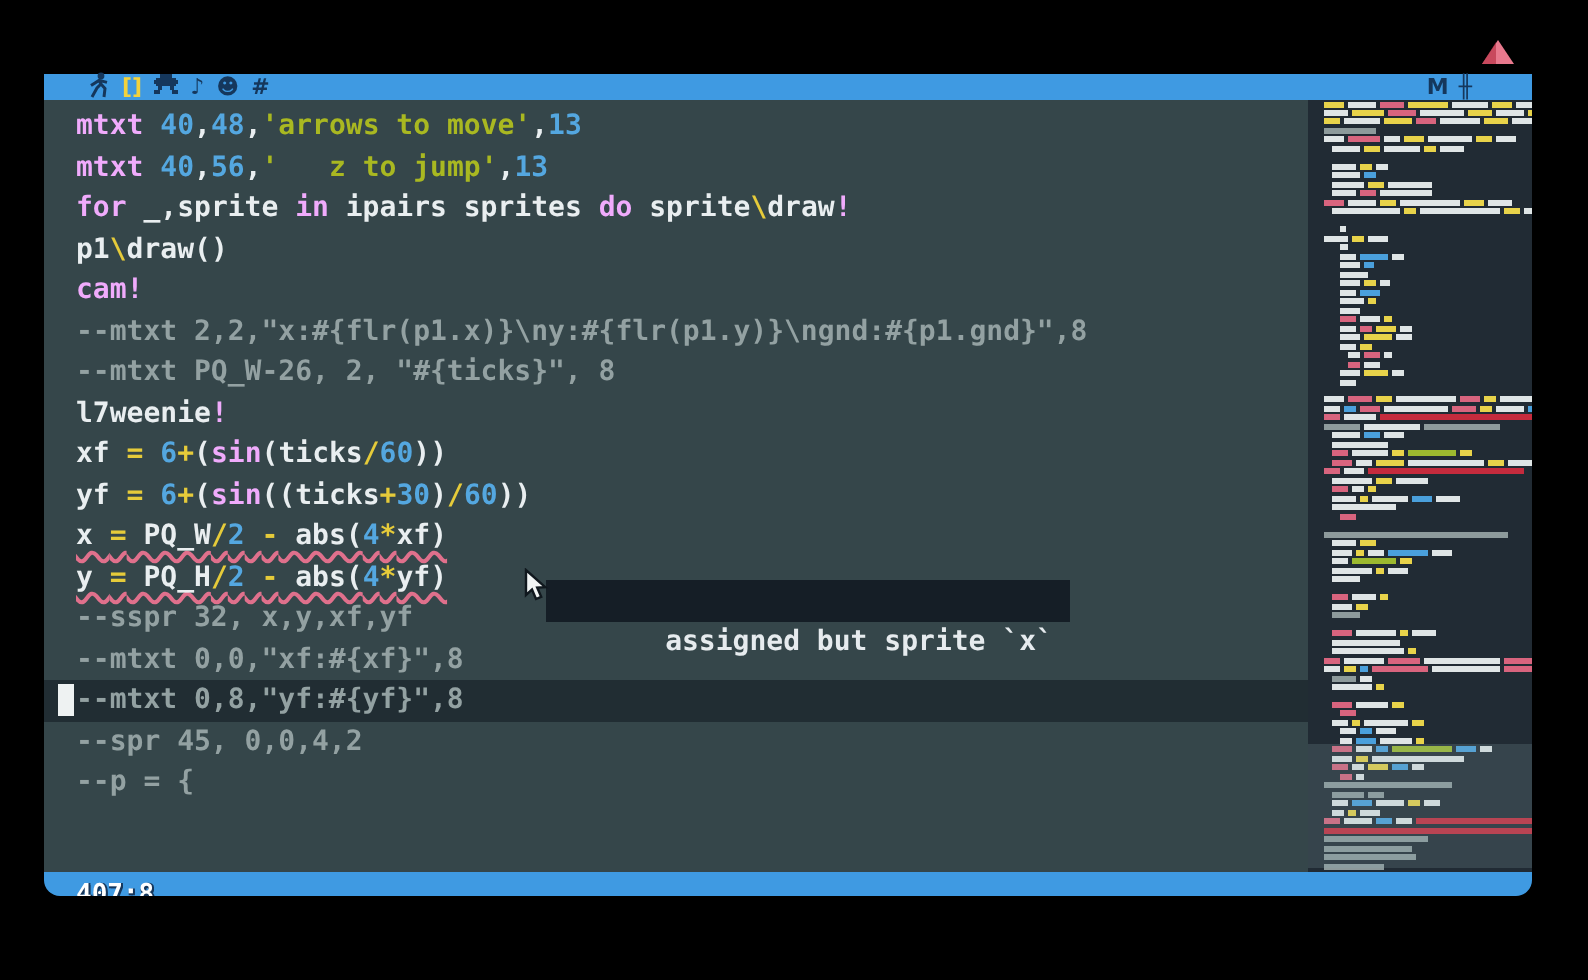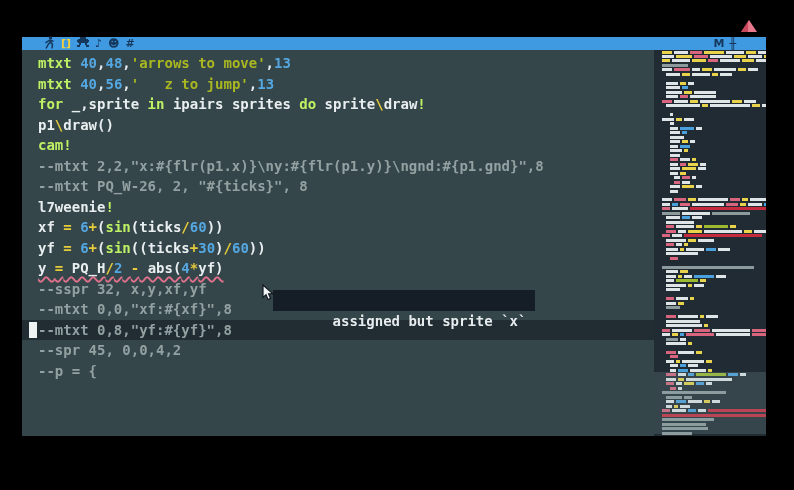--- a/index.html
+++ b/index.html
@@ -32,21 +32,21 @@
   .play-triangle::after{content:"";position:absolute;left:-8px;top:1px;width:0;height:0;
        border-left:7px solid transparent;border-bottom:11px solid rgba(178,42,62,.6);}
   
   .main{position:absolute;left:0;top:32px;width:744px;height:386px;display:flex;}
   .code-area{position:relative;width:632px;height:386px;background:#35464a;
              overflow:hidden;padding-top:3px;box-sizing:border-box;}
   .code-line{position:relative;height:20.5px;line-height:20.5px;white-space:pre;
              font-size:14px;font-weight:700;padding-left:16px;color:#e9eef0;}
   .code-line.current{background:#212d33;}
   .block-cursor{position:absolute;left:7px;top:2px;width:8px;height:16px;background:#eef2f2;}
-  .tk-k{color:#bef264;} .tk-n{color:#54a7e0;} .tk-s{color:#a9b821;}
+  .tk-k{color:#f0abfc;} .tk-n{color:#54a7e0;} .tk-s{color:#a9b821;}
   .tk-o{color:#e6cb3a;} .tk-c{color:#93a1a2;} .tk-t{color:#e9eef0;}
   .squiggle{text-decoration:underline;text-decoration-style:wavy;
             text-decoration-color:#e0708c;text-decoration-thickness:2px;
             text-underline-offset:3px;text-decoration-skip-ink:none;}
   
   .minimap{position:relative;width:112px;height:386px;background:#212b34;overflow:hidden;}
   .mm-row{white-space:nowrap;overflow:hidden;}
   .mm-seg{display:inline-block;height:3px;margin-right:2px;vertical-align:top;margin-top:0.5px;}
   .mm-viewport{position:absolute;left:0;top:322px;width:112px;height:62px;
                background:rgba(140,172,176,.20);}
@@ -103,20 +103,21 @@
             <div class="code-line"><span><span class="tk-k">mtxt</span><span class="tk-t"> </span><span class="tk-n">40</span><span class="tk-t">,</span><span class="tk-n">48</span><span class="tk-t">,</span><span class="tk-s">'arrows to move'</span><span class="tk-t">,</span><span class="tk-n">13</span></span></div>
             <div class="code-line"><span><span class="tk-k">mtxt</span><span class="tk-t"> </span><span class="tk-n">40</span><span class="tk-t">,</span><span class="tk-n">56</span><span class="tk-t">,</span><span class="tk-s">'   z to jump'</span><span class="tk-t">,</span><span class="tk-n">13</span></span></div>
             <div class="code-line"><span><span class="tk-k">for</span><span class="tk-t"> _,sprite </span><span class="tk-k">in</span><span class="tk-t"> ipairs sprites </span><span class="tk-k">do</span><span class="tk-t"> sprite</span><span class="tk-o">\</span><span class="tk-t">draw</span><span class="tk-k">!</span></span></div>
             <div class="code-line"><span><span class="tk-t">p1</span><span class="tk-o">\</span><span class="tk-t">draw()</span></span></div>
             <div class="code-line"><span><span class="tk-k">cam!</span></span></div>
             <div class="code-line"><span><span class="tk-c">--mtxt 2,2,"x:#{flr(p1.x)}\ny:#{flr(p1.y)}\ngnd:#{p1.gnd}",8</span></span></div>
             <div class="code-line"><span><span class="tk-c">--mtxt PQ_W-26, 2, "#{ticks}", 8</span></span></div>
             <div class="code-line"><span><span class="tk-t">l7weenie</span><span class="tk-k">!</span></span></div>
             <div class="code-line"><span><span class="tk-t">xf </span><span class="tk-o">=</span><span class="tk-t"> </span><span class="tk-n">6</span><span class="tk-o">+</span><span class="tk-t">(</span><span class="tk-k">sin</span><span class="tk-t">(ticks</span><span class="tk-o">/</span><span class="tk-n">60</span><span class="tk-t">))</span></span></div>
             <div class="code-line"><span><span class="tk-t">yf </span><span class="tk-o">=</span><span class="tk-t"> </span><span class="tk-n">6</span><span class="tk-o">+</span><span class="tk-t">(</span><span class="tk-k">sin</span><span class="tk-t">((ticks</span><span class="tk-o">+</span><span class="tk-n">30</span><span class="tk-t">)</span><span class="tk-o">/</span><span class="tk-n">60</span><span class="tk-t">))</span></span></div>
+            <div class="code-line"><span class="squiggle"><span class="tk-t">x </span><span class="tk-o">=</span><span class="tk-t"> PQ_W</span><span class="tk-o">/</span><span class="tk-n">2</span><span class="tk-t"> </span><span class="tk-o">-</span><span class="tk-t"> abs(</span><span class="tk-n">4</span><span class="tk-o">*</span><span class="tk-t">xf)</span></span></div>
             <div class="code-line"><span class="squiggle"><span class="tk-t">y </span><span class="tk-o">=</span><span class="tk-t"> PQ_H</span><span class="tk-o">/</span><span class="tk-n">2</span><span class="tk-t"> </span><span class="tk-o">-</span><span class="tk-t"> abs(</span><span class="tk-n">4</span><span class="tk-o">*</span><span class="tk-t">yf)</span></span></div>
             <div class="code-line"><span><span class="tk-c">--sspr 32, x,y,xf,yf</span></span></div>
             <div class="code-line"><span><span class="tk-c">--mtxt 0,0,"xf:#{xf}",8</span></span></div>
             <div class="code-line current"><span class="block-cursor"></span><span><span class="tk-c">--mtxt 0,8,"yf:#{yf}",8</span></span></div>
             <div class="code-line"><span><span class="tk-c">--spr 45, 0,0,4,2</span></span></div>
             <div class="code-line"><span><span class="tk-c">--p = {</span></span></div>
           </div>
       </div>
       <div class="minimap">
         <div>
@@ -211,15 +212,18 @@
       </div>
     </div>
 
     <div class="tooltip">
       <span>assigned but sprite `x`</span>
     </div>
     <svg class="mouse-cursor" width="13" height="17" viewBox="0 0 13 17">
       <path d="M1 1 L1 13.5 L4 10.8 L6 15.5 L8.6 14.4 L6.6 9.8 L10.6 9.6 Z" fill="#f2f5f5" stroke="#10181e" stroke-width="1.2"></path>
     </svg>
 
+    <div class="statusbar">
+      <span>407:8</span>
+    </div>
 
   </div>
 </div>
 
 </body></html>

